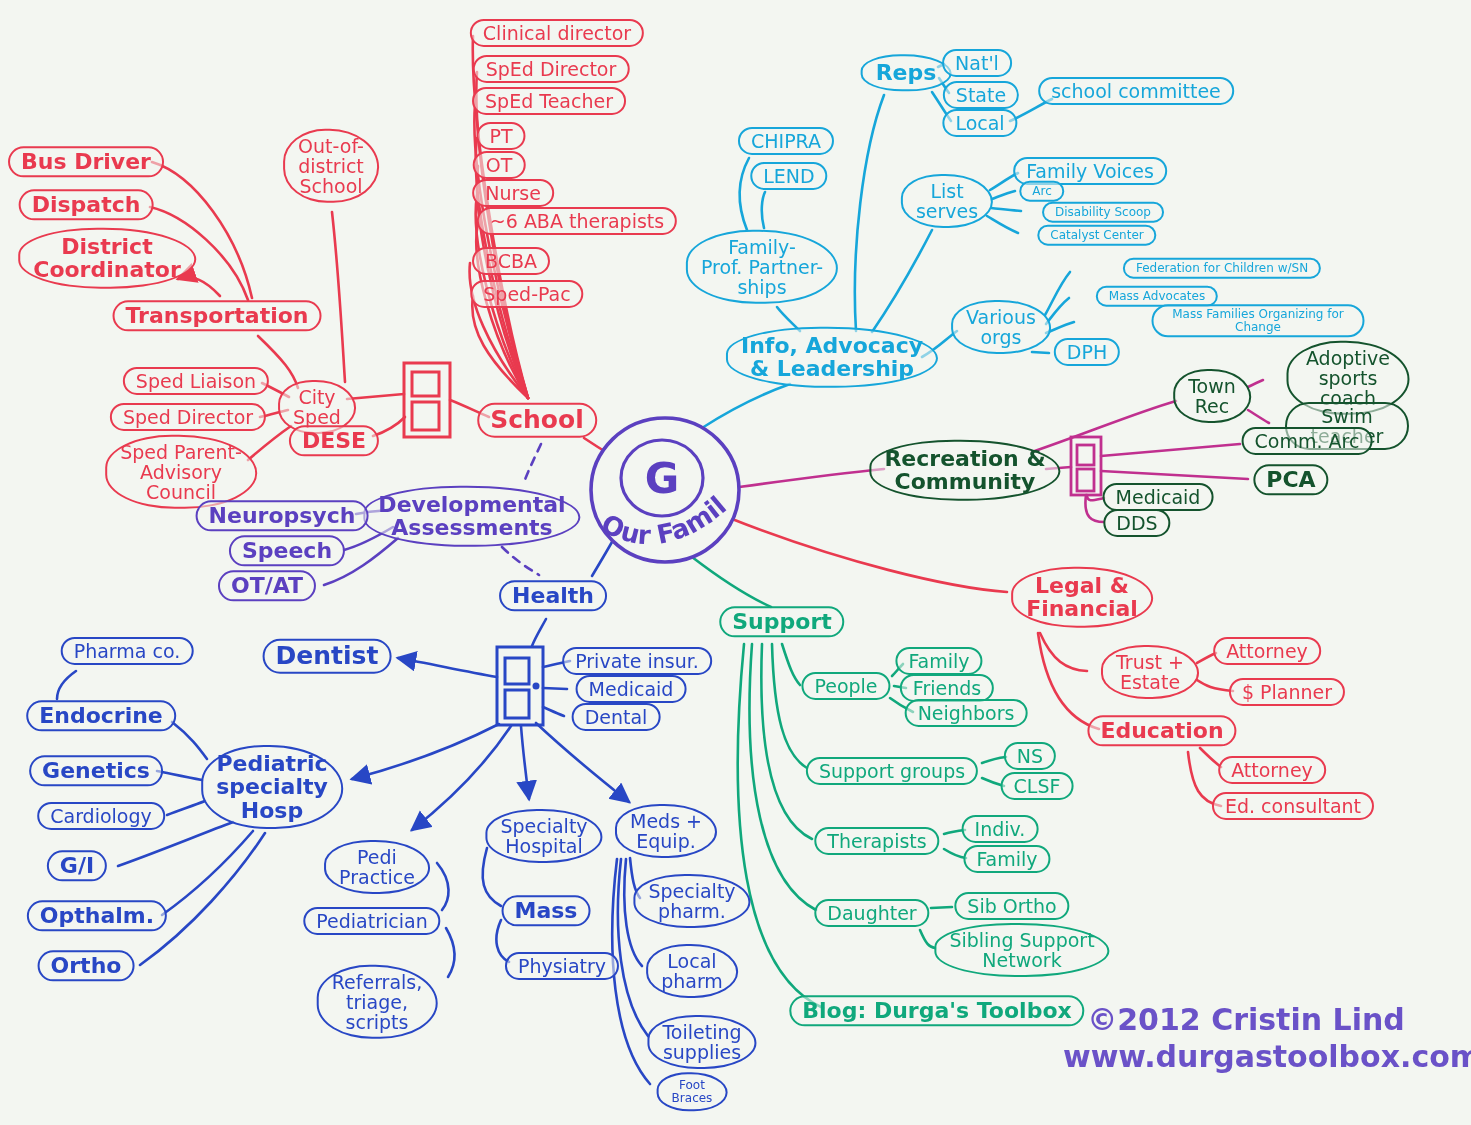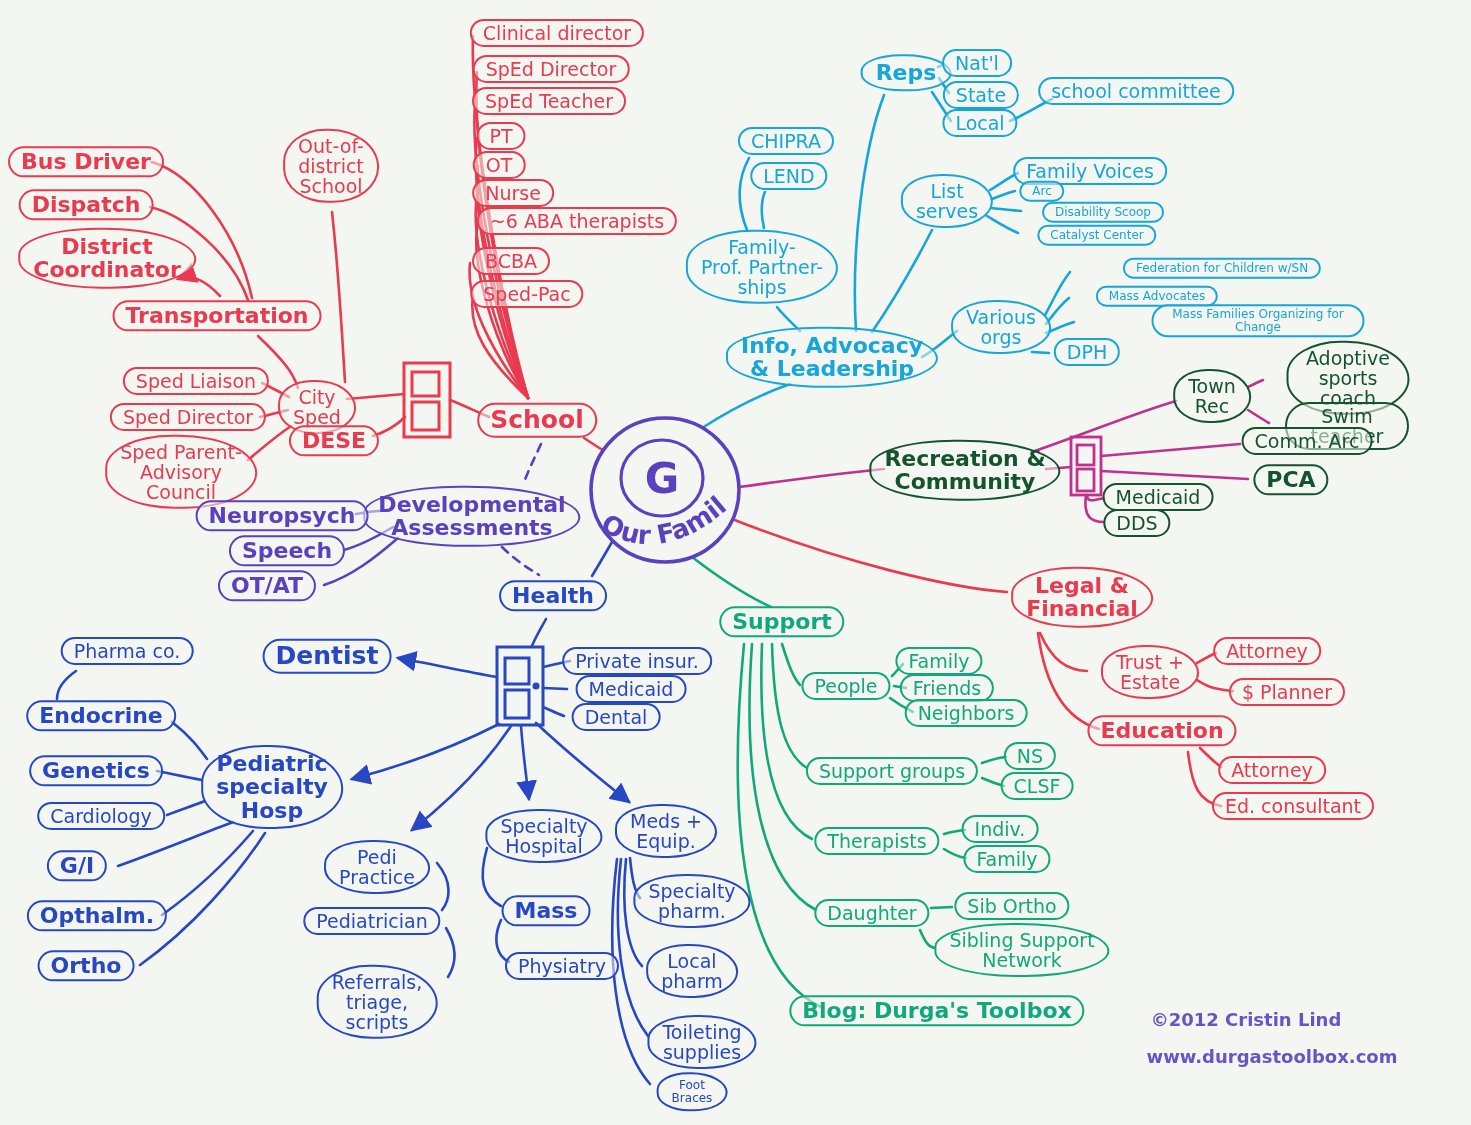--- a/index.html
+++ b/index.html
@@ -12,21 +12,21 @@
   .blob{border-radius:46% 54% 50% 48%;padding:5px 13px;}
   .lg{font-size:22px;font-weight:bold;}
   .xl{font-size:25px;font-weight:bold;}
   .sm{font-size:12px;}
   .red{color:#e93a4f;}
   .cyan{color:#16a6da;}
   .mag{color:#14532d;}
   .green{color:#10a87c;}
   .blue{color:#2847c5;}
   .purple{color:#5b40c0;}
-  .credit{position:absolute;transform:translate(-50%,-50%);color:#6a52c8;font-size:18px;font-weight:bold;white-space:nowrap;}
+  .credit{position:absolute;transform:translate(-50%,-50%);color:#6a52c8;font-size:30px;font-weight:bold;white-space:nowrap;}
 </style>
 </head>
 <body>
 
 <div id="canvas">
 
 <svg class="wires" width="1471" height="1125" viewBox="0 0 1471 1125">
   <defs>
     <marker id="arrowRed" markerWidth="9" markerHeight="9" refX="7" refY="4" orient="auto">
       <path d="M0,0 L8,4 L0,8 z" fill="#e93a4f"></path>

